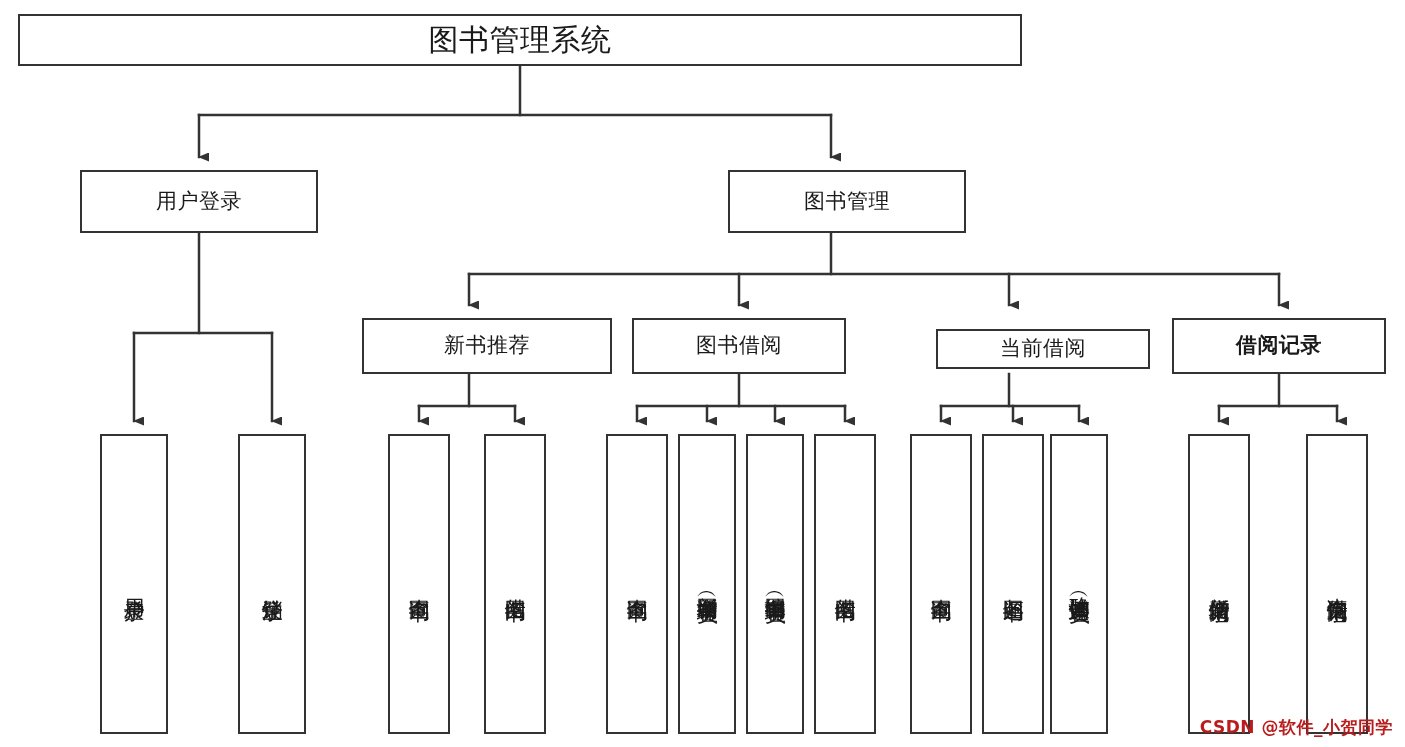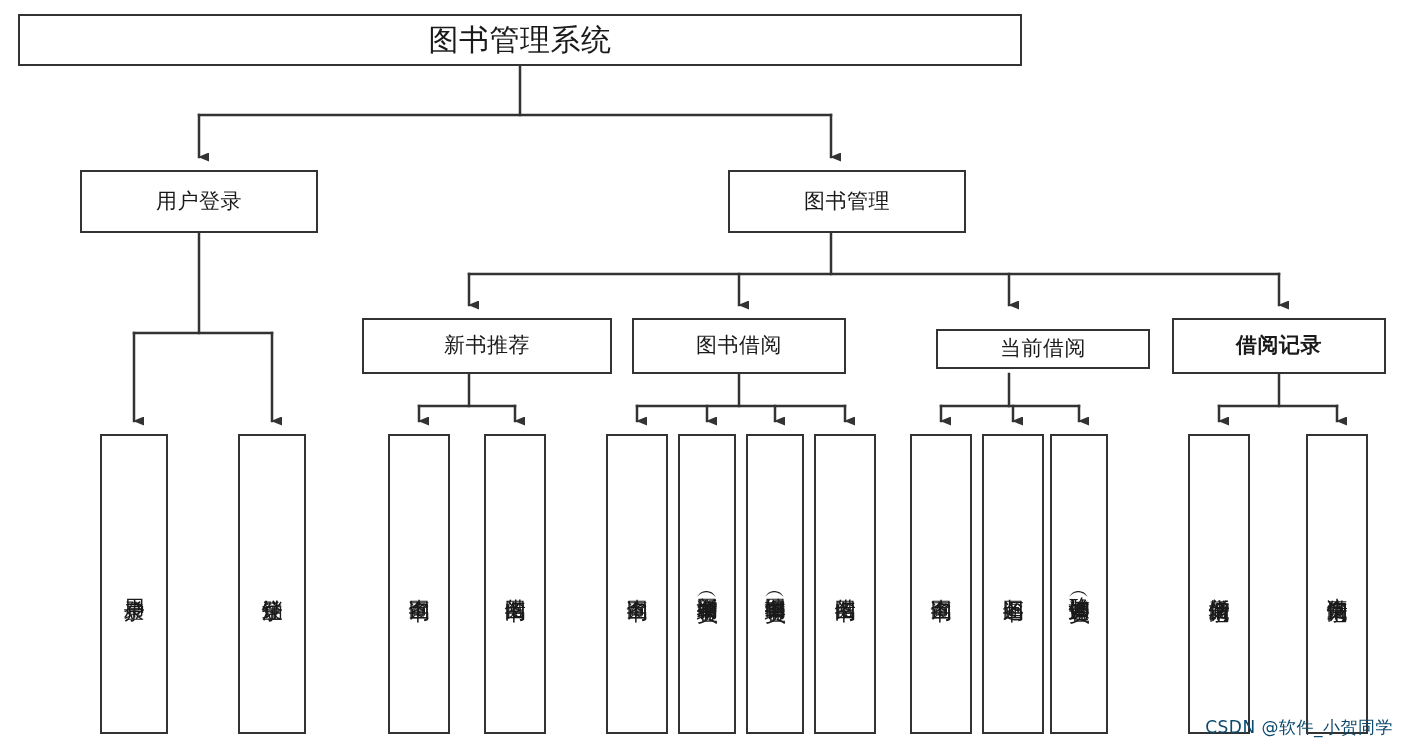--- a/index.html
+++ b/index.html
@@ -60,24 +60,25 @@
     line-height: 1.16;
     letter-spacing: 1px;
     white-space: nowrap;
     max-height: 268px;
   }
   #watermark {
     position: absolute;
     right: 12px;
     bottom: 8px;
     font-size: 17px;
-    color: #0c4a6e;
+    color: #b91c1c;
     letter-spacing: 0.5px;
     white-space: nowrap;
     user-select: none;
+    font-weight: bold;
   }
 </style>
 </head>
 <body>
 
 <div id="diagram-root">
 
   <svg id="edges-layer" width="1405" height="747" viewBox="0 0 1405 747" aria-hidden="true">
     <defs>
       <marker id="arrowhead" markerWidth="9" markerHeight="11" refX="4.5" refY="10" orient="auto" markerUnits="userSpaceOnUse">

